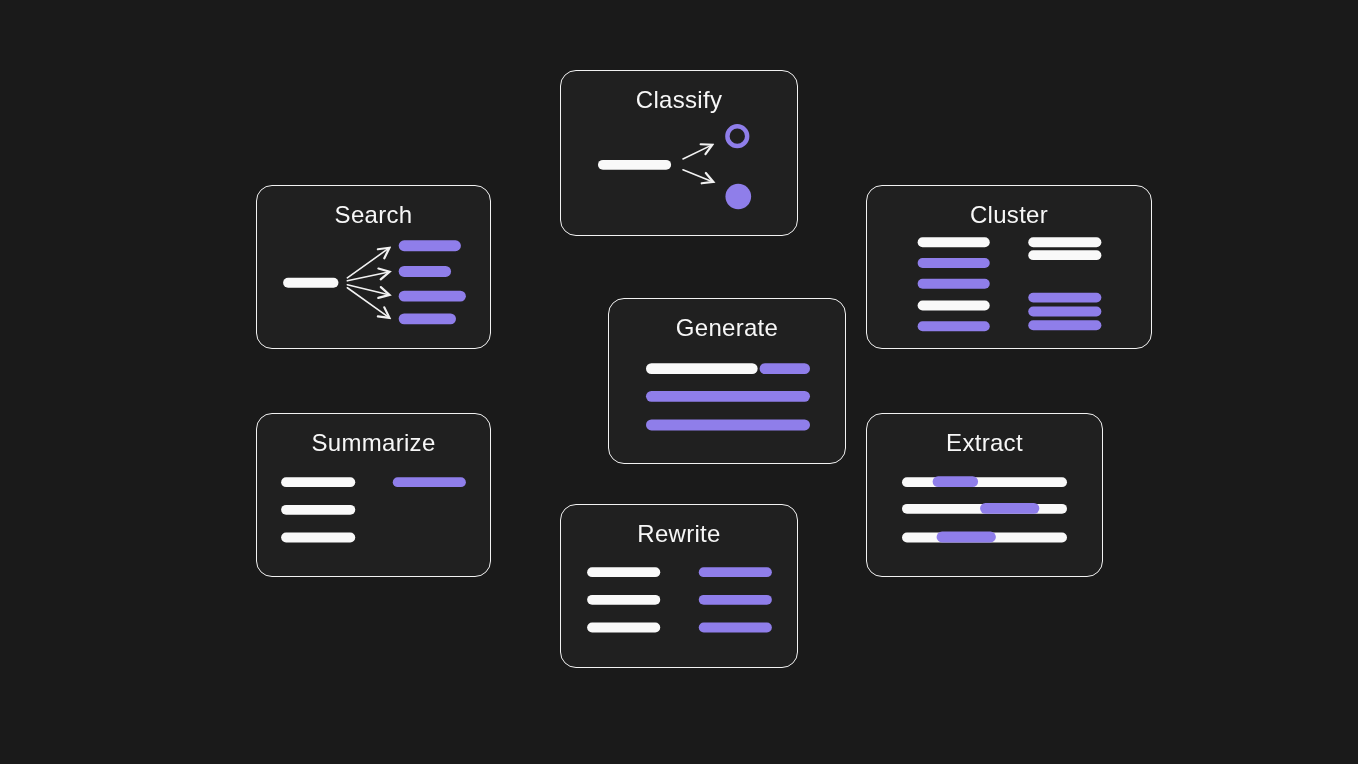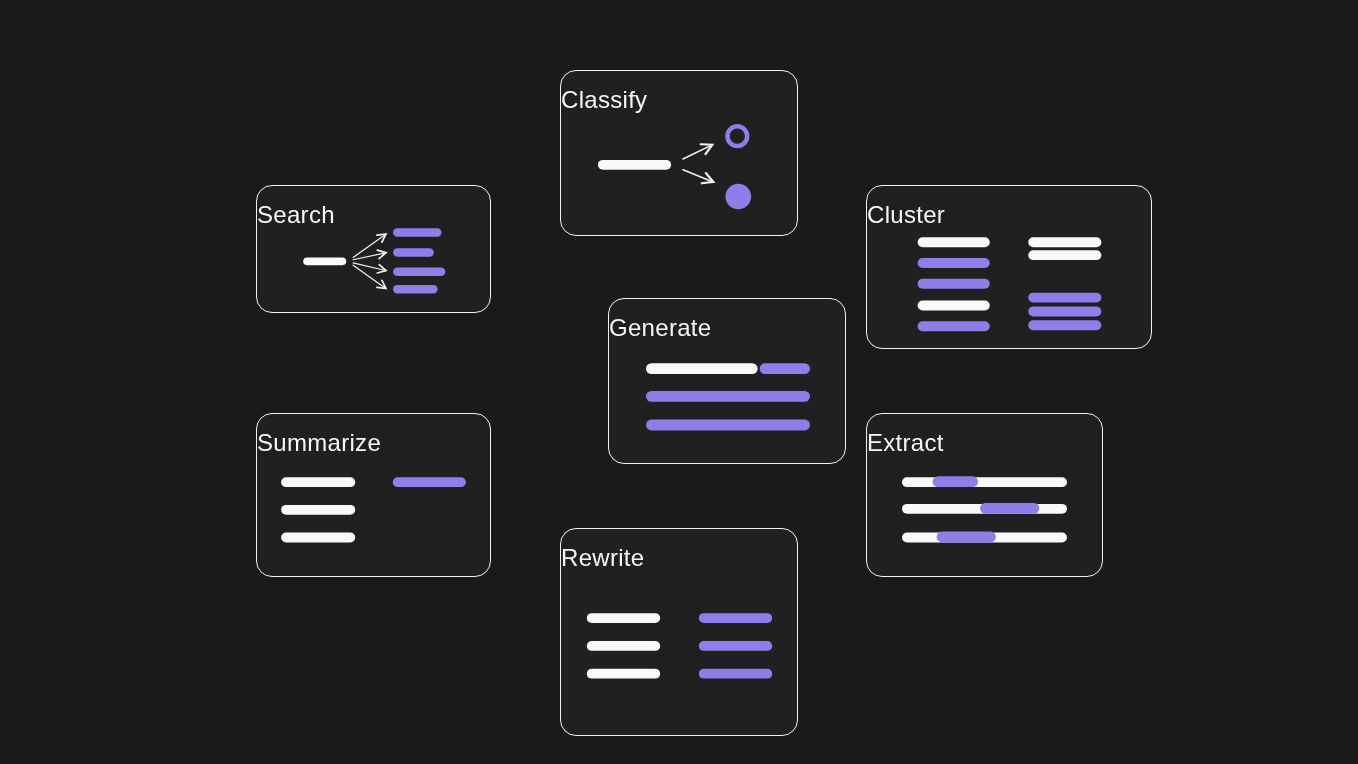--- a/index.html
+++ b/index.html
@@ -21,40 +21,41 @@
     border: 1.5px solid #f2f2f2;
     border-radius: 16px;
     box-sizing: border-box;
   }
   .card-title {
     position: absolute;
     top: 15px;
     left: 0;
     width: 100%;
     margin: 0;
+    text-align: center;
     color: #f7f7f7;
     font-size: 24px;
     font-weight: 400;
     letter-spacing: 0.3px;
     line-height: 1.2;
   }
   .diagram {
     position: absolute;
     inset: 0;
     width: 100%;
     height: 100%;
   }
   
   #card-classify  { left: 560px; top: 70px;  width: 238px; height: 166px; }
-  #card-search    { left: 256px; top: 185px; width: 235px; height: 128px; }
+  #card-search    { left: 256px; top: 185px; width: 235px; height: 164px; }
   #card-cluster   { left: 866px; top: 185px; width: 286px; height: 164px; }
   #card-generate  { left: 560px; top: 298px; width: 238px; height: 166px; margin-left: 48px; }
   #card-summarize { left: 256px; top: 413px; width: 235px; height: 164px; }
   #card-extract   { left: 866px; top: 413px; width: 237px; height: 164px; }
-  #card-rewrite   { left: 560px; top: 528px; width: 238px; height: 208px; }
+  #card-rewrite   { left: 560px; top: 504px; width: 238px; height: 164px; }
 
   .bar-white  { fill: #f9f9f9; }
   .bar-purple { fill: #8f7eea; }
   .arrow-line { stroke: #f2f2f2; stroke-width: 1.6; fill: none; stroke-linecap: round; }
 </style>
 </head>
 <body>
 
 <div class="canvas">
 

